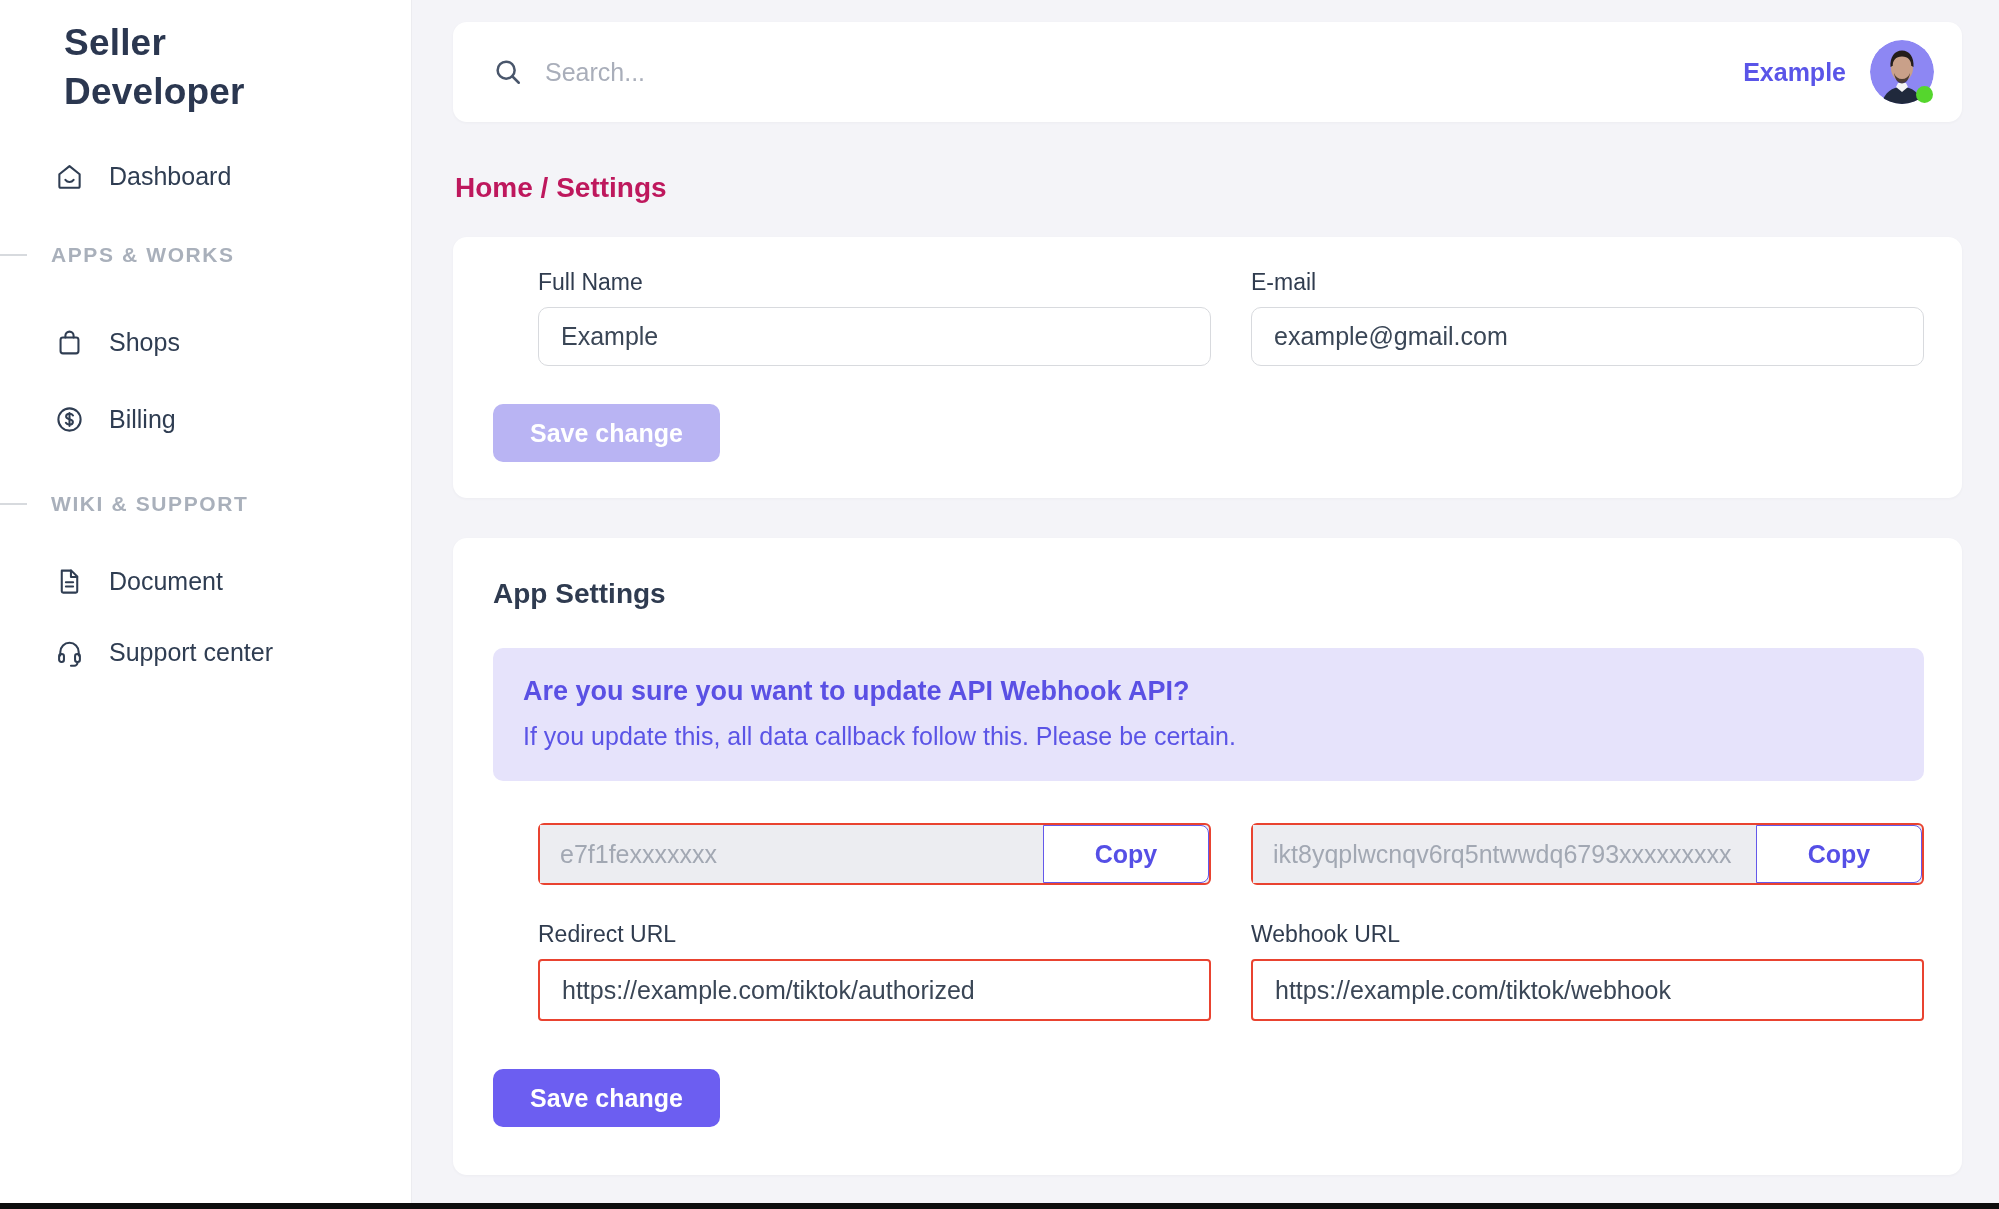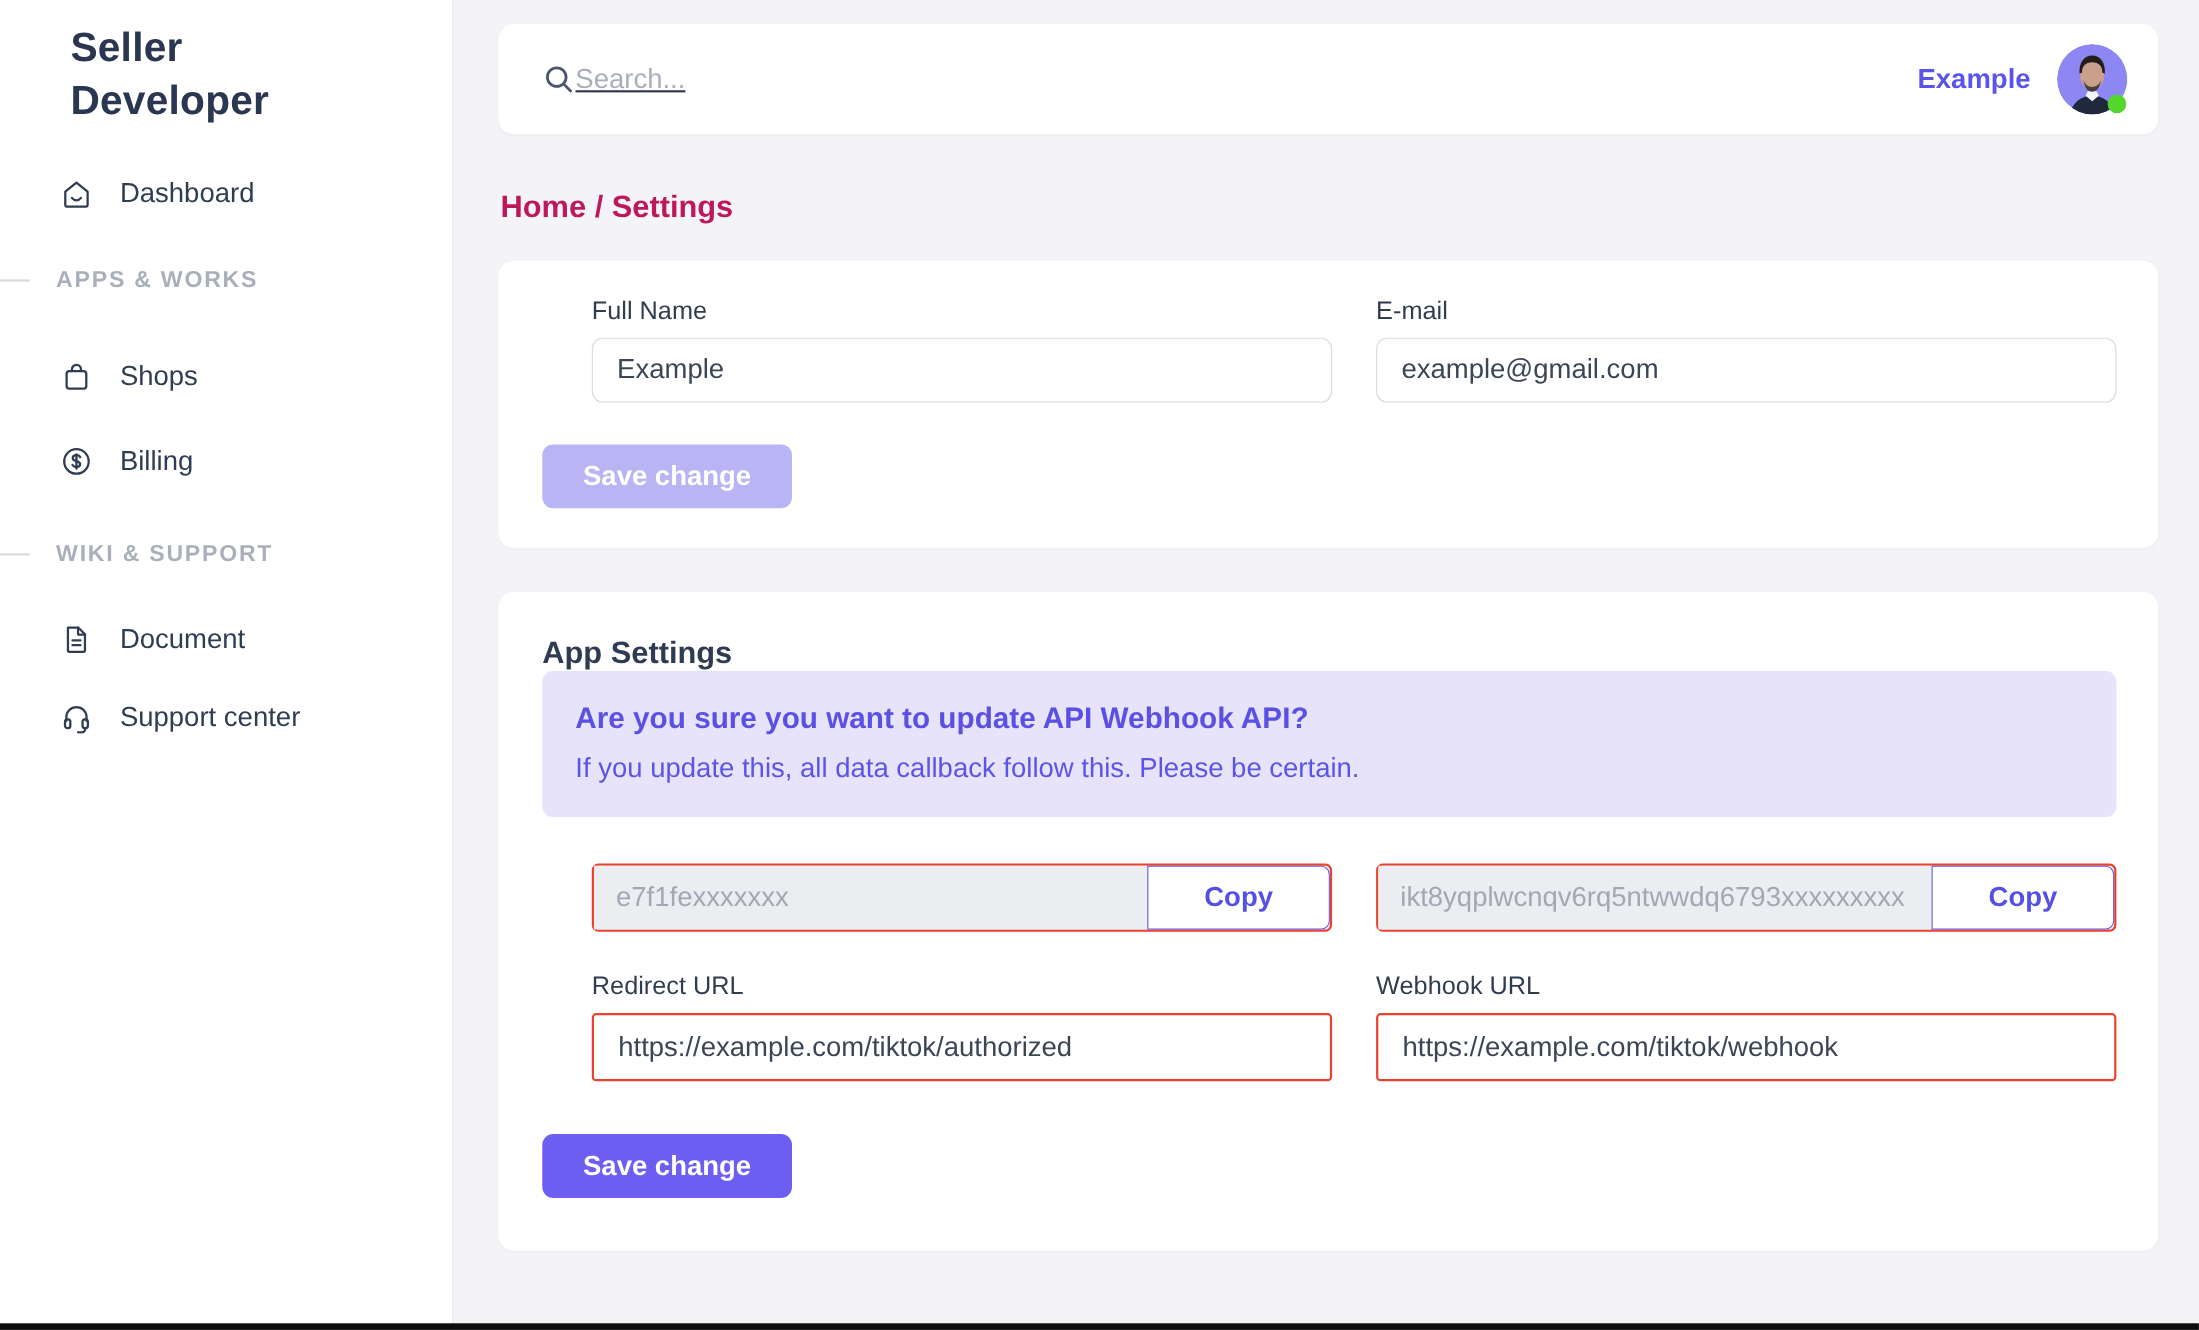--- a/index.html
+++ b/index.html
@@ -58,21 +58,21 @@
   .card {
     background:#ffffff; border-radius:14px;
     box-shadow:0 1px 3px rgba(40,40,70,0.04);
   }
   
   .topbar {
     height:100px;
     display:flex; align-items:center;
     padding:0 28px 0 40px;
   }
-  .search-wrap { display:flex; align-items:center; flex:1;text-decoration:underline; }
+  .search-wrap { display:flex; align-items:center; gap:22px; flex:1; }
   .search-input {
     border:none; outline:none; font-size:25px; color:#3a4656;
     font-family:"Liberation Sans", sans-serif;
     flex:1; background:transparent;
   }
   .search-input::placeholder { color:#a9aeba; }
   .user-wrap { display:flex; align-items:center; gap:24px; }
   .user-name { font-size:25px; color:#5a55e8; font-weight:600; cursor:pointer; }
   .avatar {
     width:64px; height:64px; border-radius:50%;
@@ -107,21 +107,21 @@
     font-size:25px; font-weight:600; color:#ffffff; cursor:pointer;
     font-family:"Liberation Sans", sans-serif;
   }
   .btn-disabled { background:#b9b4f3; margin-top:38px; }
   .btn-primary { background:#6c5ef1; margin-top:48px; }
 
   
   .app-card { margin-top:40px; padding:40px 38px 48px 40px; }
   .card-title { font-size:28px; font-weight:600; color:#2f3b50; }
   .notice {
-    background:#e6e3fb; border-radius:10px;
+    margin-top:38px; background:#e6e3fb; border-radius:10px;
     padding:28px 30px 30px 30px;
   }
   .notice-title { font-size:27px; font-weight:700; color:#5a50e4; }
   .notice-body { font-size:25px; color:#5b54e6; margin-top:15px; }
   .fields-row { margin-top:42px; }
   .fields-row2 { margin-top:36px; }
   .key-group {
     display:flex; border:2px solid #e94330; border-radius:6px;
     height:62px; overflow:visible; background:#ecedf1;
   }

